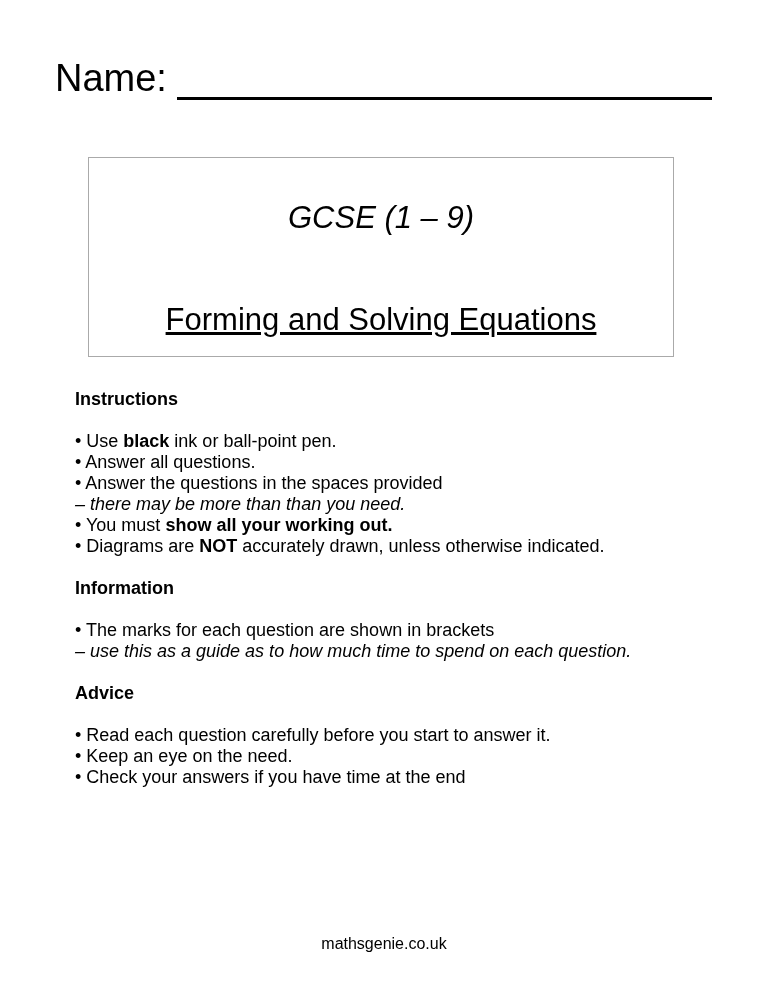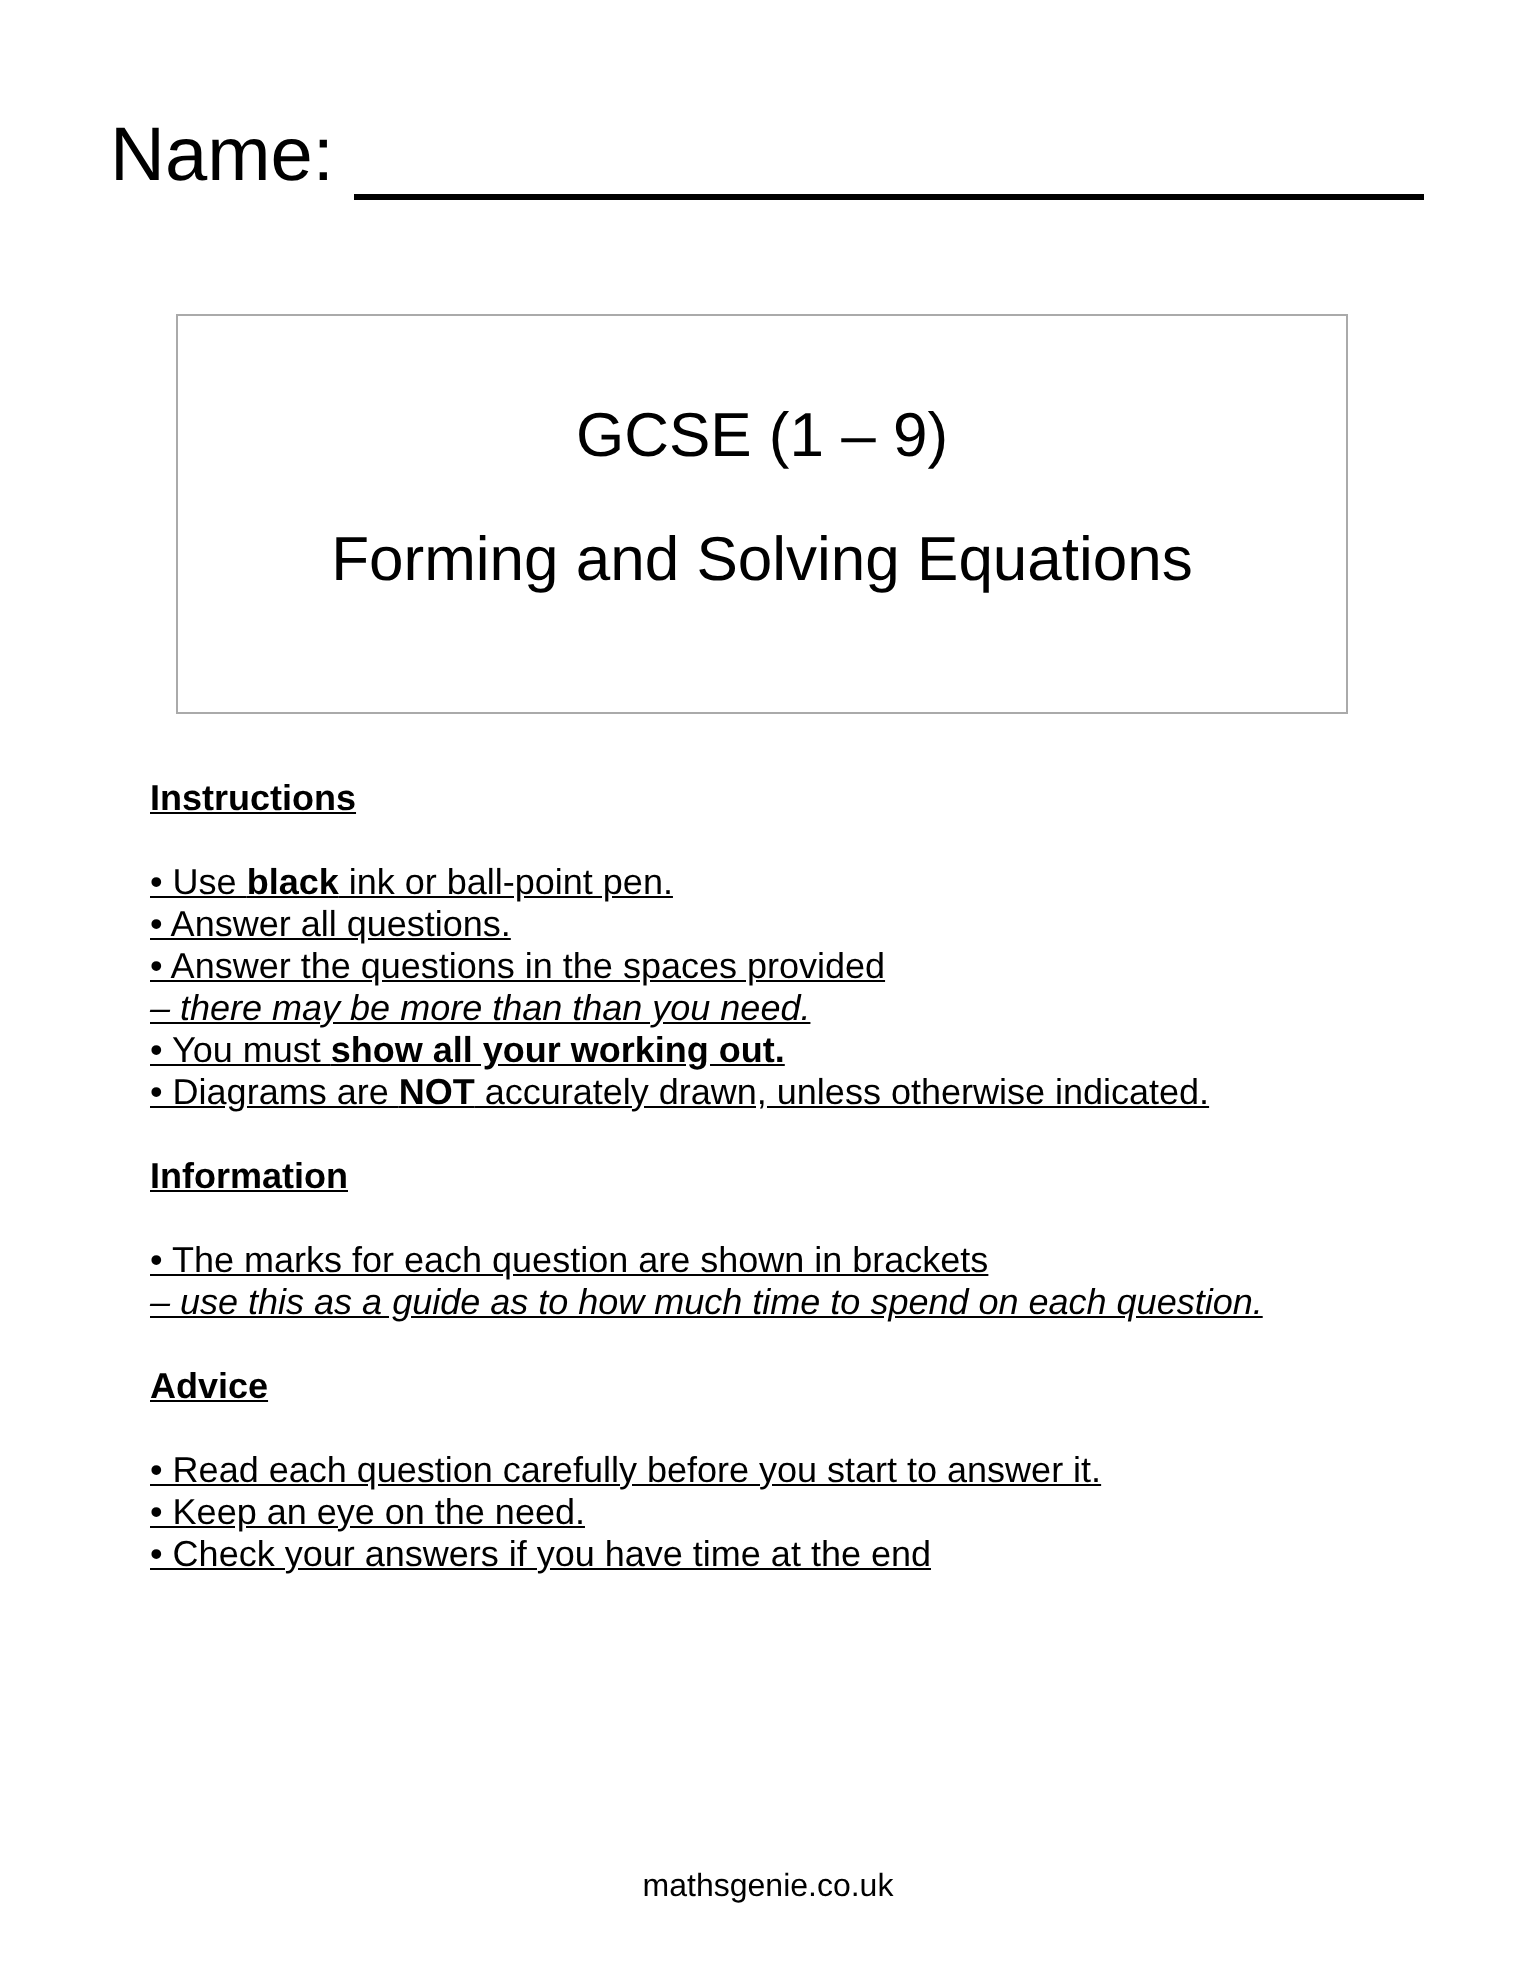--- a/index.html
+++ b/index.html
@@ -46,43 +46,43 @@
     height: 198px;
     border: 1px solid #aaaaaa;
     text-align: center;
     background: #ffffff;
   }
   .title-line {
     font-size: 31px;
     line-height: 36px;
     white-space: nowrap;
   }
-  .title-line.first  { margin-top: 42px; }
-  .title-line.second { margin-top: 26px; }
+  .title-line.first  { margin-top: 42px; font-style: italic; }
+  .title-line.second { margin-top: 66px; text-decoration: underline; }
 
   
   .content {
     position: absolute;
     left: 75px;
     top: 389px;
     width: 693px;
     font-size: 18px;
     line-height: 21px;
   }
   .content h3 {
     font-size: 18px;
     line-height: 21px;
     font-weight: bold;
     margin: 0 0 21px 0;
   }
   .content p {
     margin: 0;
     white-space: nowrap;
   }
-  .section { margin-bottom: 21px; text-decoration: underline; }
+  .section { margin-bottom: 21px; }
   .italic { font-style: italic; }
   b { font-weight: 700; }
 
   
   .footer {
     position: absolute;
     left: 0;
     top: 932px;
     width: 768px;
     text-align: center;

